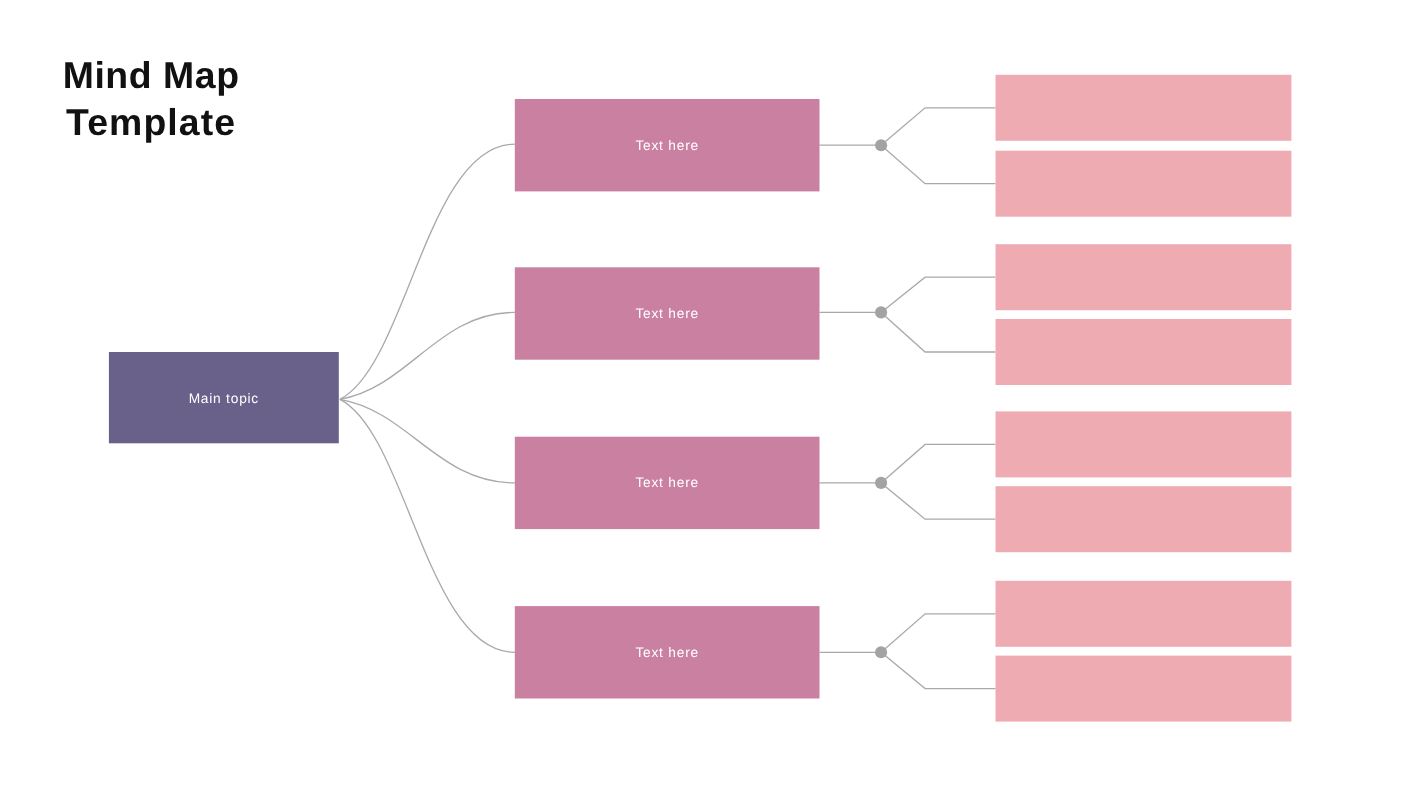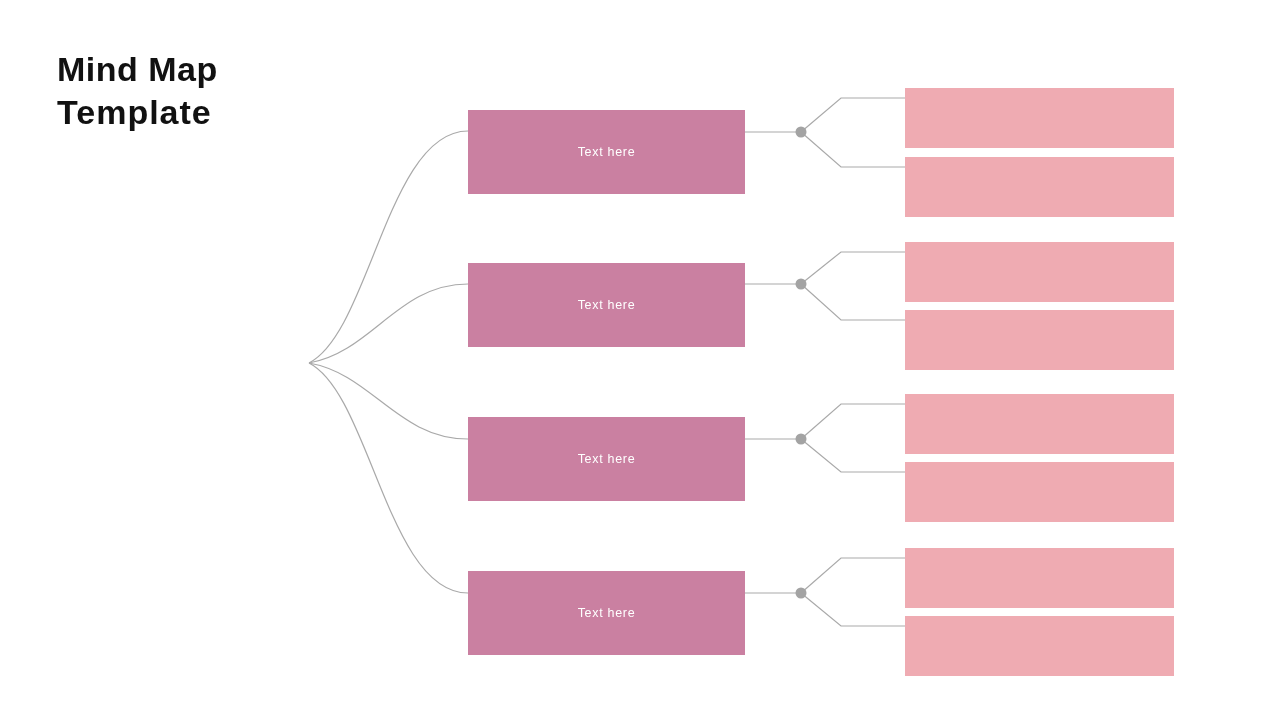--- a/index.html
+++ b/index.html
@@ -13,20 +13,21 @@
     width: 1280px;
     height: 720px;
     background: #ffffff;
     overflow: hidden;
   }
   .title-block {
     position: absolute;
     left: 57px;
     top: 48px;
     color: #111111;
+    text-align: center;
   }
   .title-line1 {
     font-size: 34px;
     font-weight: bold;
     letter-spacing: 0.5px;
     line-height: 42px;
   }
   .title-line2 {
     font-size: 34px;
     font-weight: bold;
@@ -41,21 +42,20 @@
     height: 720px;
   }
   .node {
     position: absolute;
     display: flex;
     align-items: center;
     justify-content: center;
     color: #ffffff;
     font-size: 12.5px;
     letter-spacing: 0.7px;
-    margin-top: 20px;
   }
   .main-node {
     left: 99px;
     top: 320px;
     width: 209px;
     height: 83px;
   }
   .branch-node {
     left: 468px;
     width: 277px;
@@ -113,20 +113,23 @@
       <circle cx="801" cy="439" r="5.5"></circle>
       <circle cx="801" cy="593" r="5.5"></circle>
     </g>
   </svg>
 
   <div class="title-block">
     <div class="title-line1">Mind Map</div>
     <div class="title-line2">Template</div>
   </div>
 
+  <div class="node main-node" style="background-color: rgb(105, 97, 137);">
+    <span>Main topic</span>
+  </div>
 
   <div class="node branch-node branch-1" style="background-color: rgb(202, 128, 161);">
     <span>Text here</span>
   </div>
   <div class="node branch-node branch-2" style="background-color: rgb(202, 128, 161);">
     <span>Text here</span>
   </div>
   <div class="node branch-node branch-3" style="background-color: rgb(202, 128, 161);">
     <span>Text here</span>
   </div>

